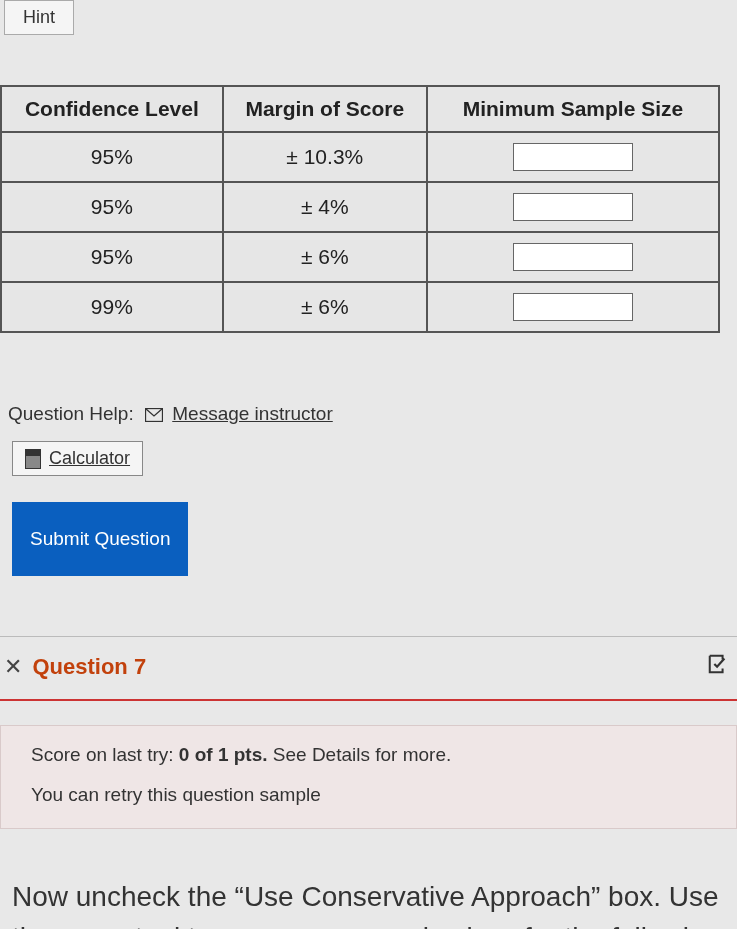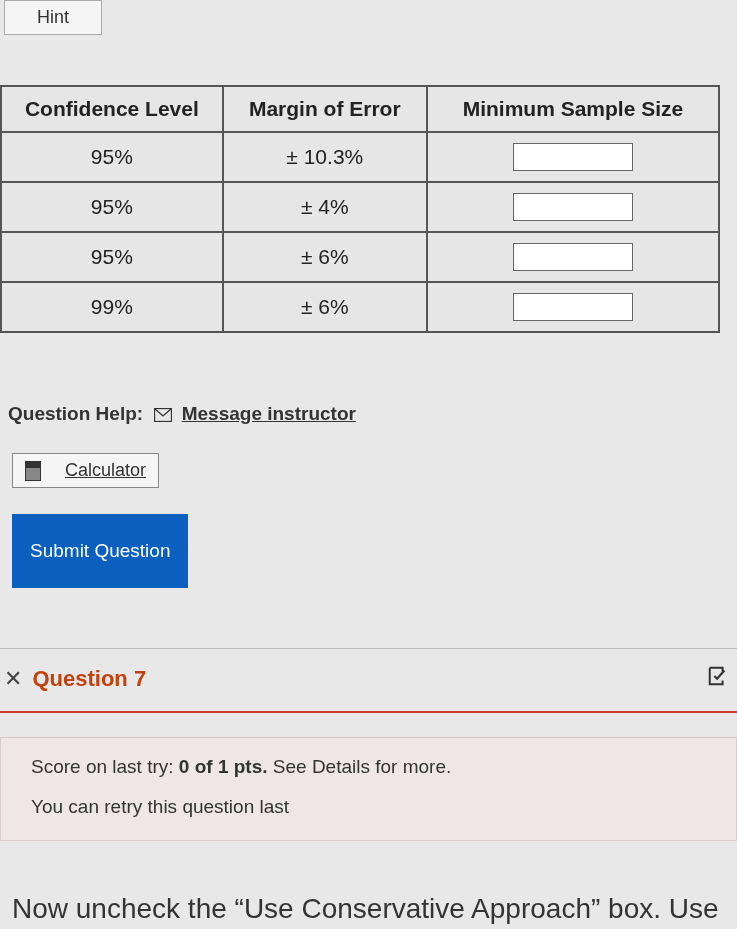--- a/index.html
+++ b/index.html
@@ -6,21 +6,21 @@
     body {
       font-family: "Segoe UI", Arial, sans-serif;
       background: #e8e8e8;
       color: #222;
       width: 737px;
       overflow-x: hidden;
     }
     .hint-btn {
       background: #f5f5f5;
       border: 1px solid #aaa;
-      padding: 6px 32px;
+      padding: 6px 18px;
       font-size: 18px;
       color: #333;
       cursor: pointer;
       display: inline-block;
     }
     .top-area { padding: 0 0 0 4px; }
     .table-wrap { margin: 50px 0 0 0; }
     table.data {
       border-collapse: collapse;
       width: 720px;
@@ -41,23 +41,22 @@
     table.data td.col3 { width: 300px; }
     .ans-input {
       width: 120px;
       height: 28px;
       border: 1px solid #666;
       background: #fff;
       font-size: 16px;
       padding: 2px 6px;
     }
     .help-row {
-      margin: 70px 0 16px 8px;
+      margin: 70px 0 4px 8px;
       font-size: 19px;
-      font-weight: bold;
     }
     .help-label { color: #333; }
     .msg-link {
       text-decoration: underline;
       color: #333;
       cursor: pointer;
     }
     .env-icon {
       display: inline-block;
       vertical-align: -2px;
@@ -67,21 +66,21 @@
       margin: 10px 0 0 12px;
       background: #f5f5f5;
       border: 1px solid #888;
       padding: 6px 12px;
       font-size: 18px;
       text-decoration: underline;
       color: #333;
       cursor: pointer;
       display: inline-flex;
       align-items: center;
-      gap: 24px;
+      gap: 8px;
       justify-content: space-between;
     }
     .calc-icon {
       width: 16px; height: 20px;
       background: linear-gradient(#333 0 35%, #888 35% 100%);
       border: 1px solid #333;
       display: inline-block;
     }
     .submit-btn {
       margin: 26px 0 0 12px;
@@ -129,21 +128,21 @@
 
 <div class="top-area">
   <button class="hint-btn">Hint</button>
 </div>
 
 <div class="table-wrap">
   <table class="data">
     <thead>
       <tr>
         <th>Confidence Level</th>
-        <th>Margin of Error</th>
+        <th>Margin of Score</th>
         <th>Minimum Sample Size</th>
       </tr>
     </thead>
     <tbody>
       <tr>
         <td class="col1">95%</td>
         <td class="col2">± 10.3%</td>
         <td class="col3"><input class="ans-input" value="" style=""></td>
       </tr>
       <tr>
@@ -197,20 +196,20 @@
         <path d="M3 3 h14 v4 M17 17 v4 h-14 v-18" fill="none" stroke="#333" stroke-width="2.2"></path>
         <path d="M8 12 l3 3 l8 -9" fill="none" stroke="#333" stroke-width="2.4"></path>
       </svg>
   </span>
 </div>
 
 <div class="score-box">
   <div class="score-line1">
     <span>Score on last try: </span><b>0 of 1 pts.</b><span> See Details for more.</span>
   </div>
-  <div class="score-line2">You can retry this question last</div>
+  <div class="score-line2">You can retry this question sample</div>
 </div>
 
 <div class="instr">Now uncheck the “Use Conservative Approach” box. Use the same tool to necessary sample sizes for the following scenarios.</div>
 
 <div class="hint2-wrap">
   <button class="hint-btn">Hint</button>
 </div>
 
 </body></html>

